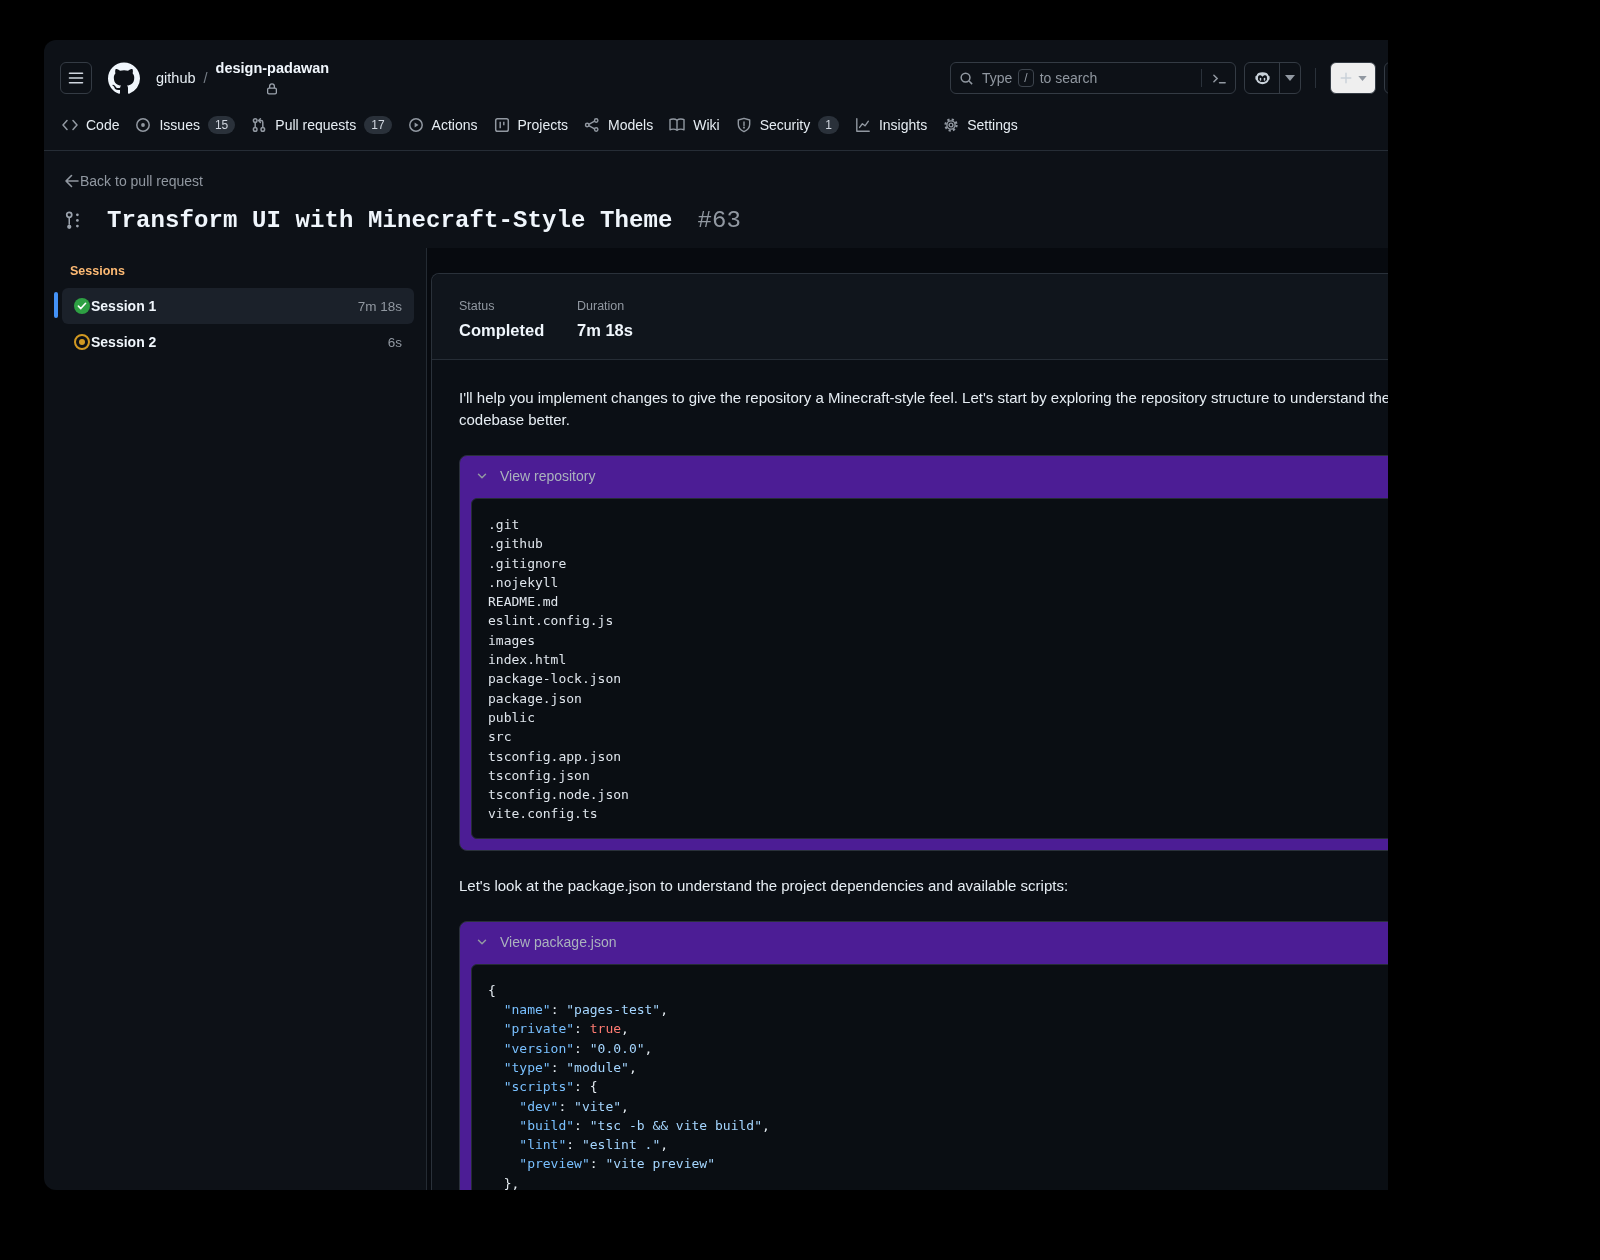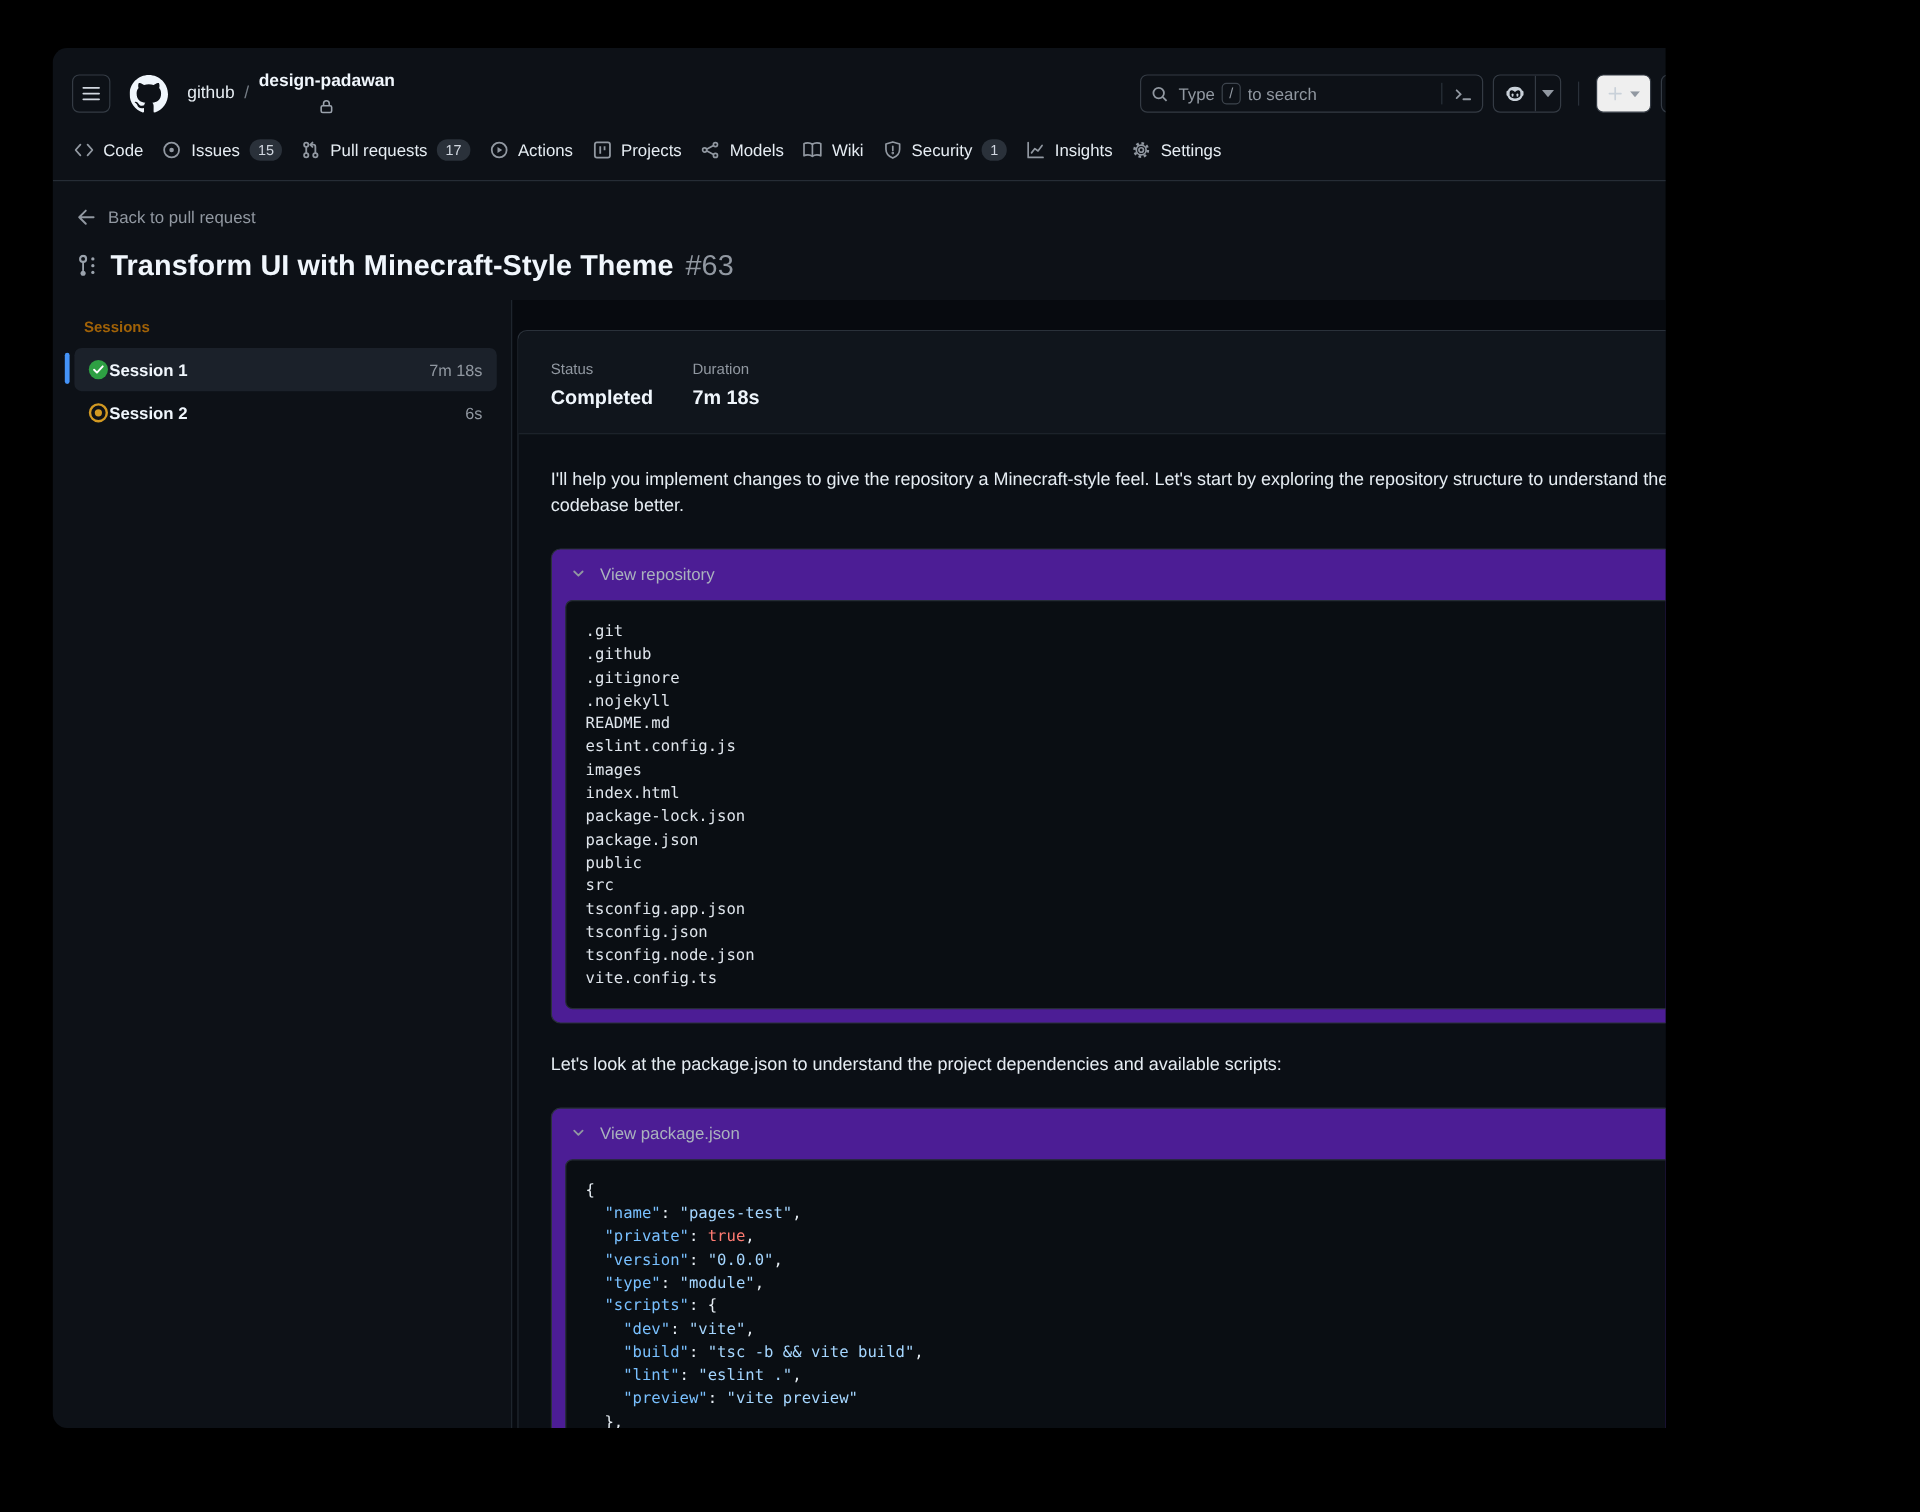--- a/index.html
+++ b/index.html
@@ -40,28 +40,28 @@
   
   .gh-nav { display:flex; align-items:center; gap:0; padding:2px 10px 10px 10px; border-bottom:1px solid #262d36; }
   .nav-item { display:flex; align-items:center; gap:8px; padding:6px 8px; border-radius:6px; font-size:14px;
               color:#e6edf3; cursor:pointer; }
   .nav-item svg { color:#9198a1; flex:0 0 auto; }
   .counter { background:#2a313a; color:#d1d7e0; border-radius:20px; font-size:12px; line-height:18px; padding:0 7px; }
 
   
   .page { flex:1; display:flex; flex-direction:column; overflow:hidden; }
   .page-top { padding:22px 20px 14px 20px; }
-  .back-link { display:inline-flex; align-items:center; gap:10px; color:#9198a1; font-size:14px; cursor:pointer; }
-  .page-title { display:flex; align-items:center; gap:10px; margin-top:14px; }
+  .back-link { display:inline-flex; align-items:center; color:#9198a1; font-size:14px; cursor:pointer; }
+  .page-title { display:flex; align-items:center; gap:25px; margin-top:14px;font-family:Liberation Mono, monospace; }
   .page-title h1 { font-size:24px; font-weight:700; color:#f0f6fc; letter-spacing:.1px; }
   .page-title .num { font-size:24px; font-weight:400; color:#9198a1; }
 
   .columns { flex:1; display:flex; overflow:hidden; }
   .sessions-col { width:383px; flex:0 0 383px; border-right:1px solid #242b33; padding:12px 12px 0 6px; }
-  .sessions-heading { color:#a16207; font-size:12.5px; font-weight:600; padding:4px 0 10px 20px; }
+  .sessions-heading { color:#fdba74; font-size:12.5px; font-weight:600; padding:4px 0 10px 20px; }
   .session-row { display:flex; align-items:center; gap:1px; height:36px; border-radius:6px; padding:0 12px; margin-left:12px;
                  cursor:pointer; position:relative; }
   .session-row.selected { background:#1b212a; }
   .session-row.selected::before { content:""; position:absolute; left:-8px; top:4px; width:4px; height:26px;
                                   border-radius:3px; background:#4493f8; }
   .session-name { flex:1; color:#f0f6fc; font-size:14px; font-weight:700; }
   .session-dur { color:#9198a1; font-size:13.5px; }
   .status-done { width:16px; height:16px; border-radius:50%; background:#2ea043; display:flex; align-items:center; justify-content:center; }
   .status-progress { width:16px; height:16px; border-radius:50%; border:2px solid #d29922; display:flex; align-items:center; justify-content:center; }
   .status-progress i { width:6px; height:6px; border-radius:50%; background:#d29922; }

